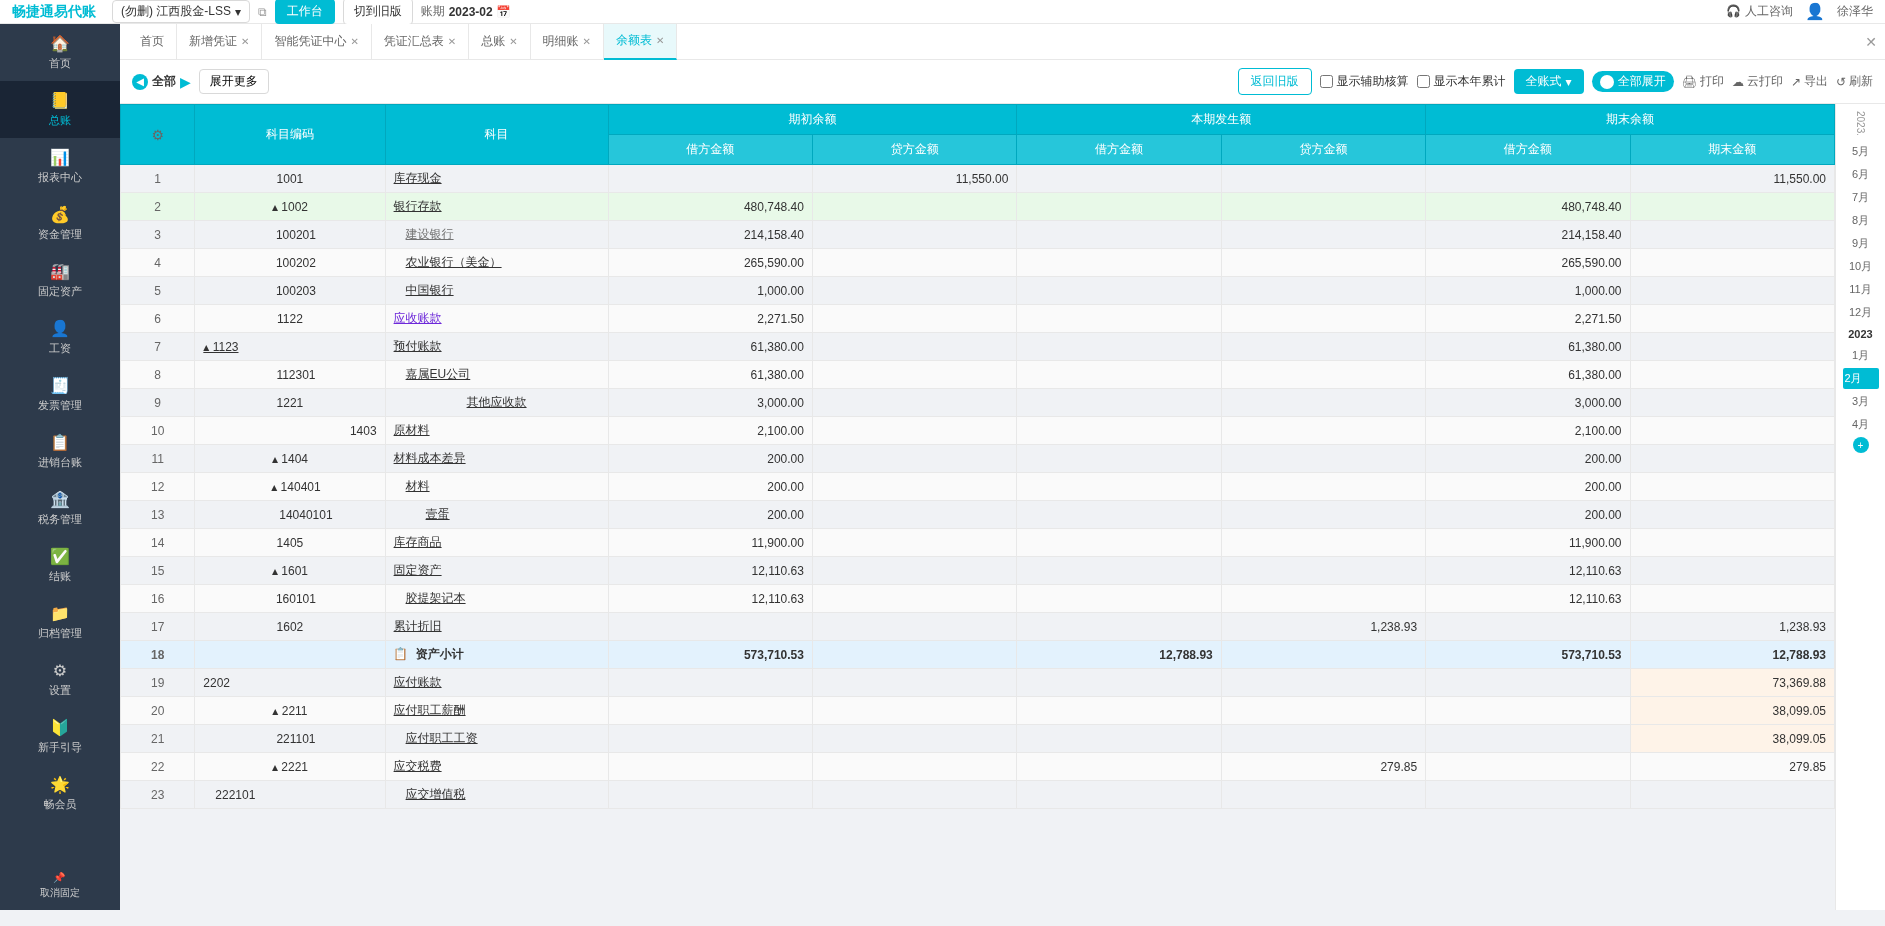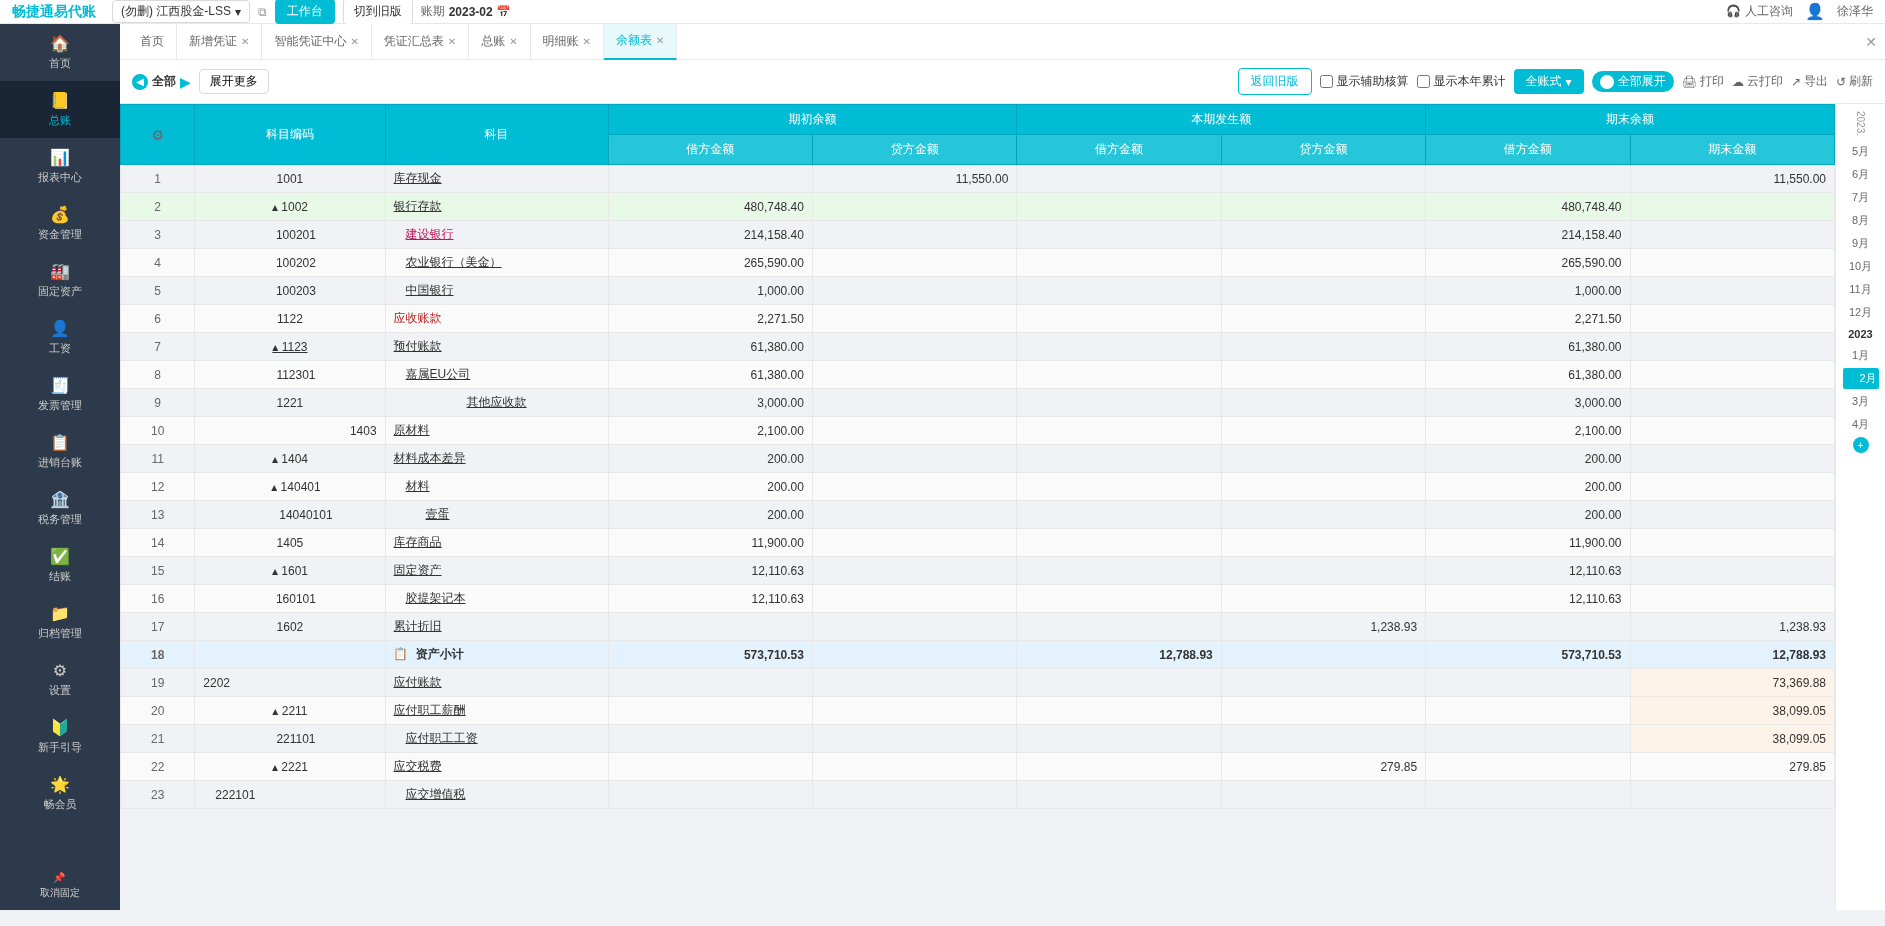--- a/index.html
+++ b/index.html
@@ -56,21 +56,21 @@
     tbody tr td { padding: 5px 8px; border: 1px solid #e8e8e8; text-align: center; }
     tbody tr:nth-child(even) { background: #fafafa; }
     .col-settings { width: 40px; }
     .col-code { width: 100px; }
     .col-name { width: 120px; }
     .col-amount { width: 110px; }
 
     
     .right-panel { width: 50px; background: #fff; border-left: 1px solid #e8e8e8; display: flex; flex-direction: column; align-items: center; padding: 4px 0; gap: 2px; font-size: 11px; color: #666; overflow-y: auto; }
     .right-panel-year { font-weight: bold; color: #333; font-size: 11px; padding: 3px 0; }
-    .right-panel-item { padding: 3px 2px; cursor: pointer; text-align: right; font-size: 11px; }
+    .right-panel-item { padding: 3px 2px; cursor: pointer; text-align: left; font-size: 11px; }
     .right-panel-item.active { background: #00bcd4; color: #fff; border-radius: 2px; width: 36px; }
     .right-panel-circle { width: 16px; height: 16px; border-radius: 50%; background: #00bcd4; display: flex; align-items: center; justify-content: center; color: #fff; font-size: 10px; cursor: pointer; }
     .settings-gear { font-size: 14px; cursor: pointer; color: #666; }
 
     .thead-group th { font-size: 12px; }
   </style>
 </head>
 <body>
 
 <div class="top-bar">
@@ -283,21 +283,21 @@
                 <td style="text-align: right; padding-right: 8px;">480,748.40</td>
                 <td style="text-align: right; padding-right: 8px;"></td>
                 <td style="text-align: right; padding-right: 8px;"></td>
                 <td style="text-align: right; padding-right: 8px;"></td>
                 <td style="text-align: right; padding-right: 8px;">480,748.40</td>
                 <td style="text-align: right; padding-right: 8px;"></td>
               </tr>
               <tr>
                 <td style="text-align: center; color: rgb(102, 102, 102);">3</td>
                 <td style="text-align: center; padding-left: 20px;">100201</td>
-                <td style="text-align: left; padding-left: 20px;"><a style="color: #be185d; text-decoration: underline; cursor: pointer;">建设银行</a></td>
+                <td style="text-align: left; padding-left: 20px;"><a style="color: #737373; text-decoration: underline; cursor: pointer;">建设银行</a></td>
                 <td style="text-align: right; padding-right: 8px;">214,158.40</td>
                 <td style="text-align: right; padding-right: 8px;"></td>
                 <td style="text-align: right; padding-right: 8px;"></td>
                 <td style="text-align: right; padding-right: 8px;"></td>
                 <td style="text-align: right; padding-right: 8px;">214,158.40</td>
                 <td style="text-align: right; padding-right: 8px;"></td>
               </tr>
               <tr>
                 <td style="text-align: center; color: rgb(102, 102, 102);">4</td>
                 <td style="text-align: center; padding-left: 20px;">100202</td>
@@ -316,31 +316,31 @@
                 <td style="text-align: right; padding-right: 8px;">1,000.00</td>
                 <td style="text-align: right; padding-right: 8px;"></td>
                 <td style="text-align: right; padding-right: 8px;"></td>
                 <td style="text-align: right; padding-right: 8px;"></td>
                 <td style="text-align: right; padding-right: 8px;">1,000.00</td>
                 <td style="text-align: right; padding-right: 8px;"></td>
               </tr>
               <tr>
                 <td style="text-align: center; color: rgb(102, 102, 102);">6</td>
                 <td style="text-align: center;">1122</td>
-                <td style="text-align: left;"><a style="color: #b91c1c; cursor: pointer;">应收账款</a></td>
+                <td style="text-align: left;"><a style="color: #6d28d9; text-decoration: underline; cursor: pointer;">应收账款</a></td>
                 <td style="text-align: right; padding-right: 8px;">2,271.50</td>
                 <td style="text-align: right; padding-right: 8px;"></td>
                 <td style="text-align: right; padding-right: 8px;"></td>
                 <td style="text-align: right; padding-right: 8px;"></td>
                 <td style="text-align: right; padding-right: 8px;">2,271.50</td>
                 <td style="text-align: right; padding-right: 8px;"></td>
               </tr>
               <tr>
                 <td style="text-align: center; color: rgb(102, 102, 102);">7</td>
-                <td style="text-align: center; text-decoration: underline;">▴ 1123</td>
+                <td style="text-align: left; text-decoration: underline;">▴ 1123</td>
                 <td style="text-align: left;"><a style="color: rgb(51, 51, 51); text-decoration: underline; cursor: pointer;">预付账款</a></td>
                 <td style="text-align: right; padding-right: 8px;">61,380.00</td>
                 <td style="text-align: right; padding-right: 8px;"></td>
                 <td style="text-align: right; padding-right: 8px;"></td>
                 <td style="text-align: right; padding-right: 8px;"></td>
                 <td style="text-align: right; padding-right: 8px;">61,380.00</td>
                 <td style="text-align: right; padding-right: 8px;"></td>
               </tr>
               <tr>
                 <td style="text-align: center; color: rgb(102, 102, 102);">8</td>

